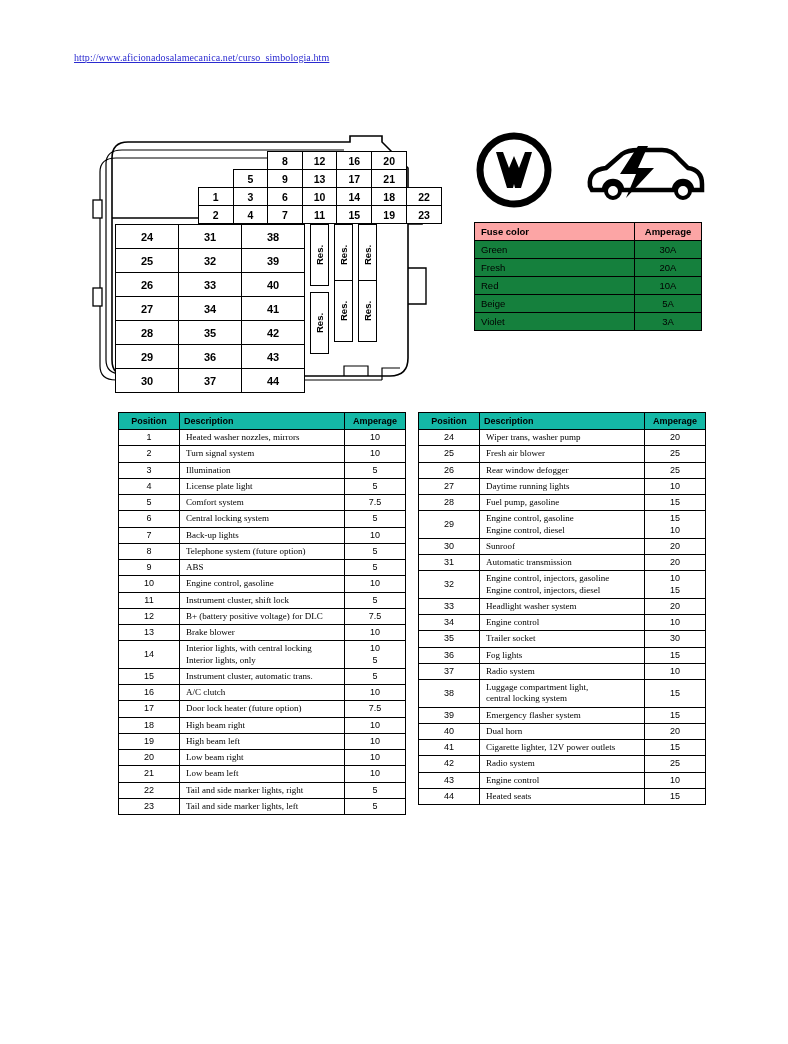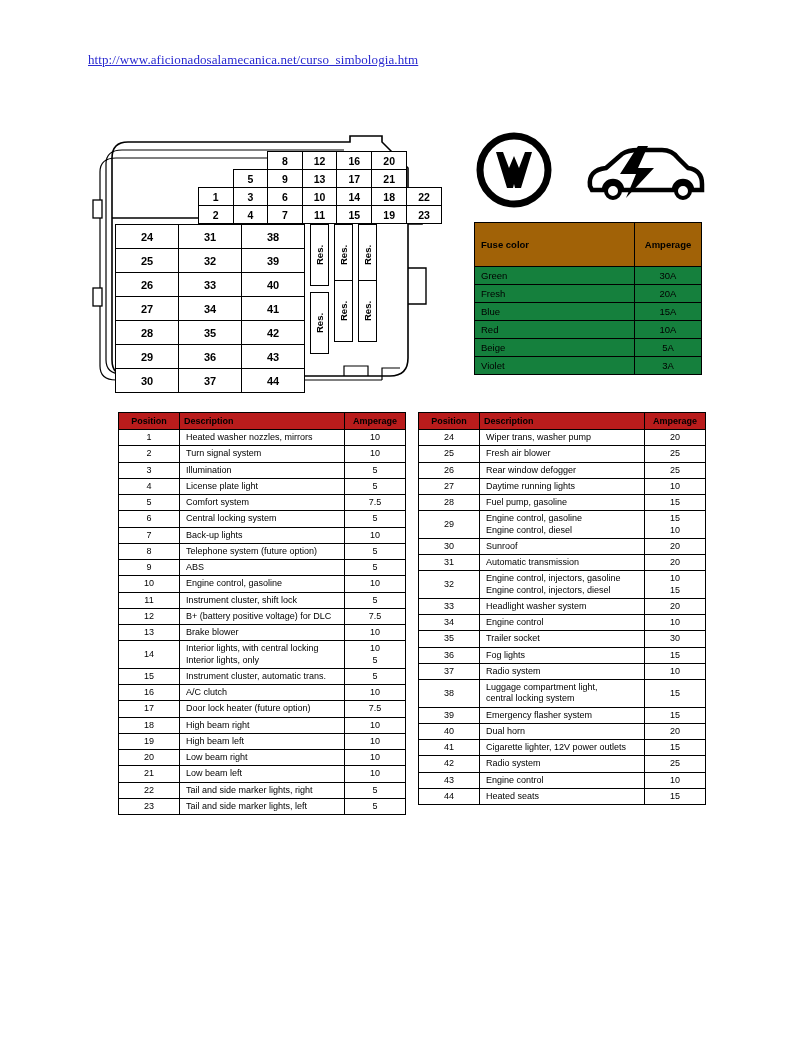--- a/index.html
+++ b/index.html
@@ -17,24 +17,24 @@
   }
 
   .page {
     position: absolute;
     inset: 0;
   }
 
   
   .url-link {
     position: absolute;
-    left: 88px;
+    left: 74px;
     top: 52px;
     font-family: "Liberation Serif", serif;
-    font-size: 13px;
+    font-size: 10px;
     color: #2a2ad0;
     text-decoration: underline;
     letter-spacing: 0.1px;
     white-space: nowrap;
     text-align: right;
   }
 
   
   .diagram {
     position: absolute;
@@ -110,26 +110,26 @@
   
   .color-table {
     position: absolute;
     left: 474px;
     top: 222px;
     width: 228px;
     border-collapse: collapse;
     font-size: 9.5px;
   }
   .color-table th {
-    background: #a16207;
+    background: #fca5a5;
     border: 1px solid #000;
     font-size: 9.5px;
     font-weight: bold;
     text-align: left;
-    padding: 16px 6px;
+    padding: 3px 6px;
     height: 11px;
   }
   .color-table th.amp, .color-table td.amp {
     text-align: center;
     width: 54px;
   }
   .color-table td {
     border: 1px solid #000;
     padding: 3px 6px;
     height: 11px;
@@ -139,39 +139,39 @@
   
   .pos-table {
     position: absolute;
     border-collapse: collapse;
     font-size: 9px;
   }
   .pos-table.left { left: 118px; top: 412px; width: 288px; }
   .pos-table.right { left: 418px; top: 412px; width: 288px; }
 
   .pos-table th {
-    background: #b91c1c;
+    background: #14b8a6;
     border: 1px solid #000;
     font-weight: bold;
     font-size: 9px;
     padding: 3px 4px;
     text-align: left;
   }
   .pos-table th.c1 { width: 52px; text-align: center; }
   .pos-table th.c3 { width: 52px; text-align: center; }
   .pos-table td {
     border: 1px solid #000;
     padding: 2px 4px;
     background: #fff;
     vertical-align: middle;
     line-height: 1.25;
   }
   .pos-table td.c1 { text-align: center; width: 52px; }
   .pos-table td.c3 { text-align: center; width: 52px; }
-  .pos-table td.c2 { padding-left: 6px; }
+  .pos-table td.c2 { padding-left: 6px; font-family: Liberation Serif, serif; }
   .line2 { display: block; }
 </style>
 </head>
 <body>
 
 <div class="page">
 
   <a class="url-link" href="#">http://www.aficionadosalamecanica.net/curso_simbologia.htm</a>
 
   <div class="diagram">
@@ -316,24 +316,20 @@
     <tbody>
       <tr>
         <td>Green</td>
         <td class="amp">30A</td>
       </tr>
       <tr>
         <td>Fresh</td>
         <td class="amp">20A</td>
       </tr>
       <tr>
-        <td>Blue</td>
-        <td class="amp">15A</td>
-      </tr>
-      <tr>
         <td>Red</td>
         <td class="amp">10A</td>
       </tr>
       <tr>
         <td>Beige</td>
         <td class="amp">5A</td>
       </tr>
       <tr>
         <td>Violet</td>
         <td class="amp">3A</td>

